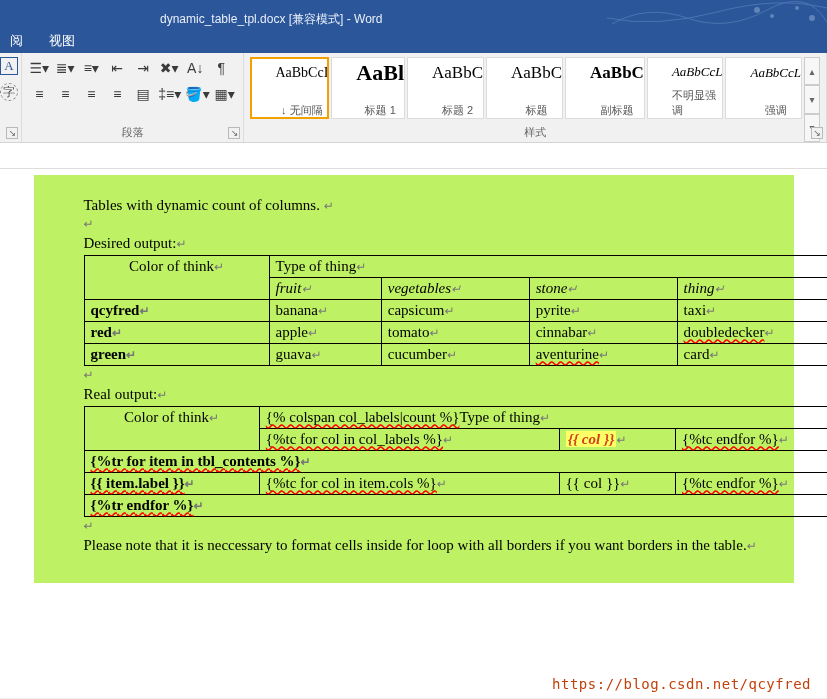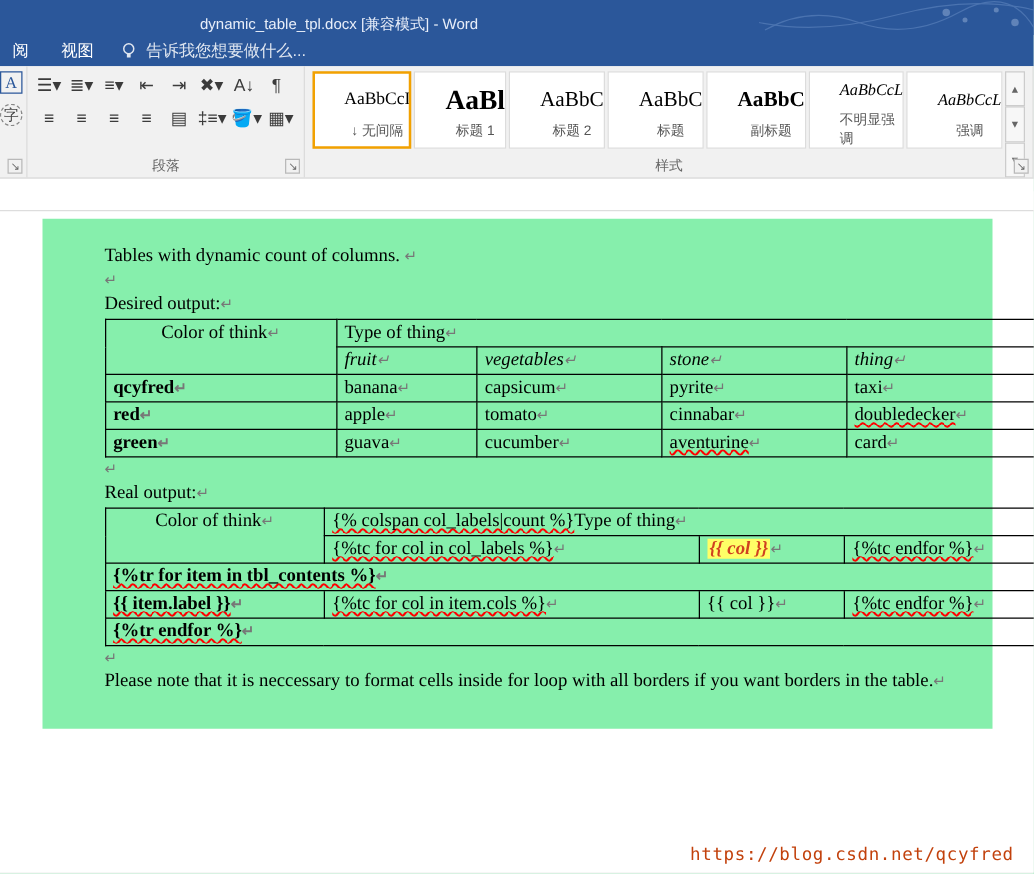--- a/index.html
+++ b/index.html
@@ -80,21 +80,21 @@
     grid-template-columns: repeat(7, 1fr);
     gap: 2px;
     flex: 1;
     padding-right: 18px;
     position: relative;
   }
   .style-item {
     background: #fff;
     border: 1px solid #dcdcdc;
     display: flex; flex-direction: column;
-    align-items: center; justify-content: center;
+    align-items: center; justify-content: space-between;
     height: 62px;
     padding-left: 24px;
   }
   .style-item.selected { outline: 2px solid #f2a100; outline-offset:-2px; }
   .style-sample { font-family: "Times New Roman", Cambria, serif; color:#000; height:30px; display:flex; align-items:center;}
   .style-caption { font-size: 11px; color:#555; margin-top:2px; }
   .gallery-arrows {
     position:absolute; right:0; top:0; bottom:0; width:16px;
     display:flex; flex-direction:column;
   }
@@ -103,21 +103,21 @@
     display:flex; align-items:center; justify-content:center;
     font-size:10px; color:#666;
   }
   .ruler-area {
     background:#ffffff;
     padding: 10px 0 0 0;
     position:relative;
     height: 555px;
   }
   .page {
-    background:#86efac;
+    background:#bef264;
     width: 760px;
     margin: 6px auto 0 auto;
     padding: 22px 26px 26px 50px;
     position: relative;
     font-family: "Times New Roman", Cambria, serif;
     font-size: 15px;
     color:#000;
   }
   .para-mark { color:#777; font-size:12px; }
   .page p { margin: 0 0 3px 0; }
@@ -170,27 +170,20 @@
         <circle cx="190" cy="8" r="2"></circle>
           <circle cx="205" cy="18" r="3"></circle>
       </g>
     </svg>
   </div>
 </div>
 
 <div class="menubar">
   <span class="tab">阅</span>
   <span class="tab">视图</span>
-  <span class="tellme">
-    <svg class="icon" viewBox="0 0 16 16">
-        <circle cx="8" cy="6" r="4" fill="none" stroke="#fff" stroke-width="1.2"></circle>
-        <rect x="6.5" y="10" width="3" height="3" fill="#fff"></rect>
-      </svg>
-    <span>告诉我您想要做什么...</span>
-  </span>
 </div>
 
 <div class="ribbon">
 
   <div class="group" style="width:24px">
     <div class="a-frame">A</div>
     <div class="encircle">字</div>
     <span class="launcher">↘</span>
   </div>
 

